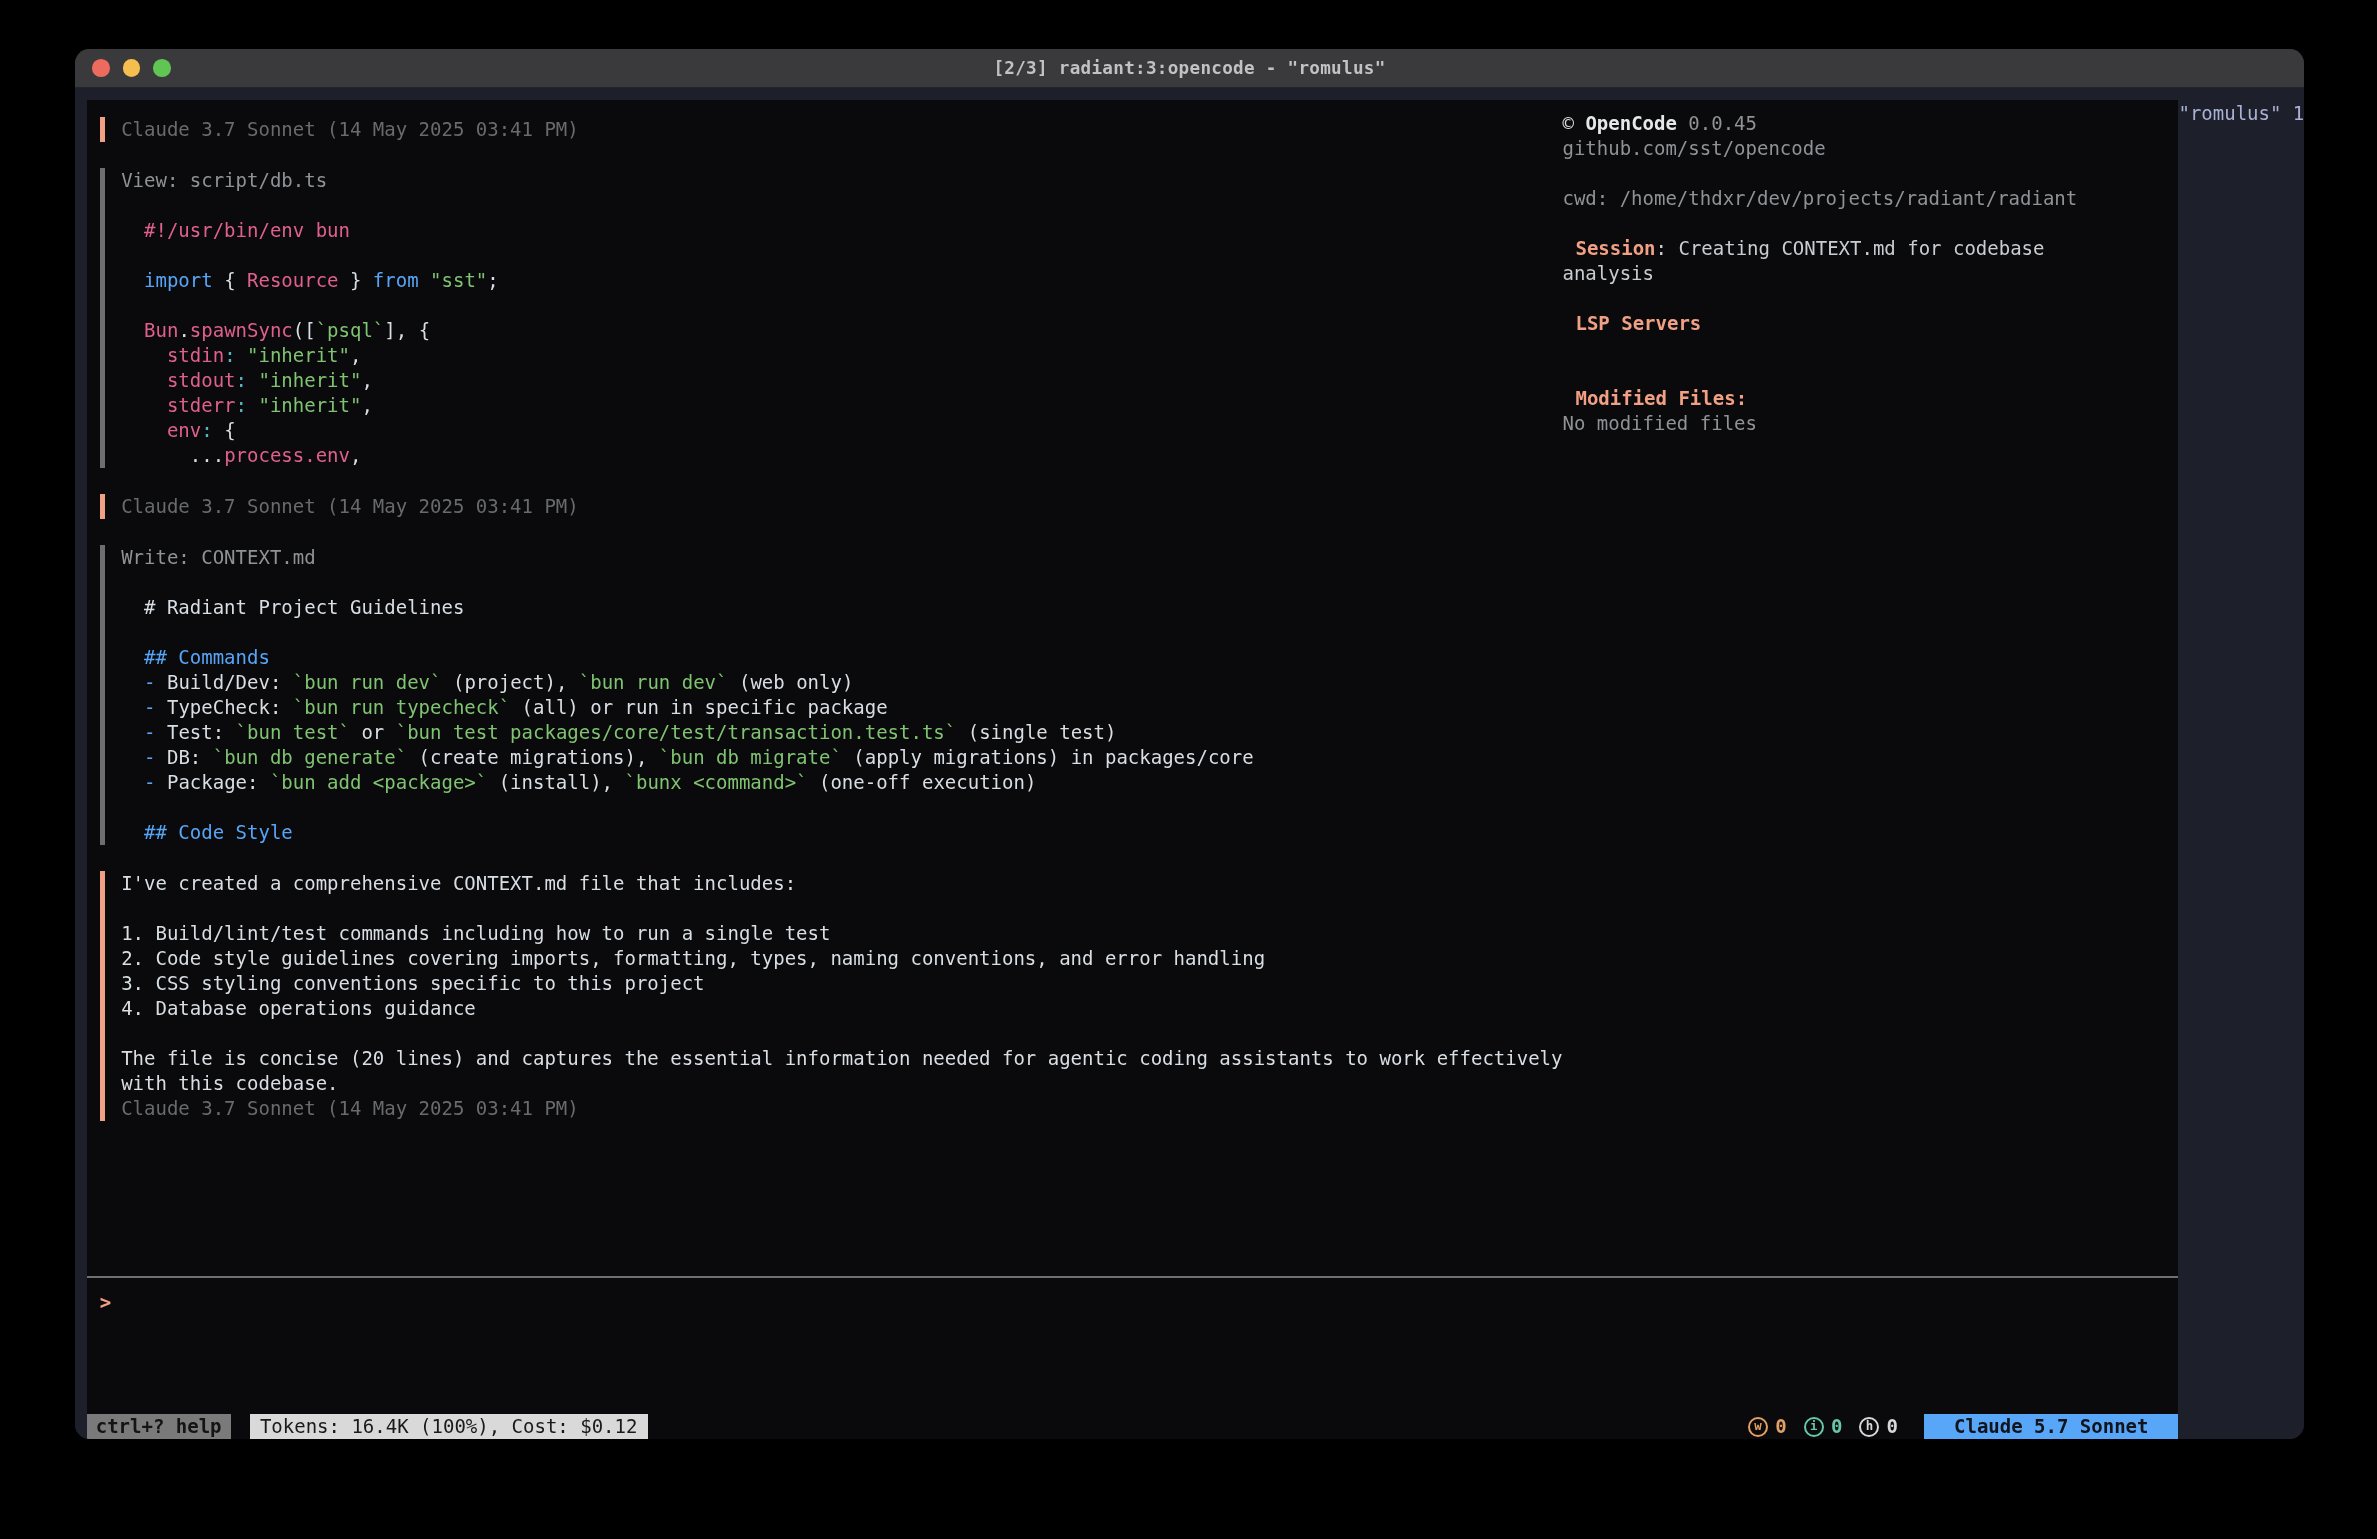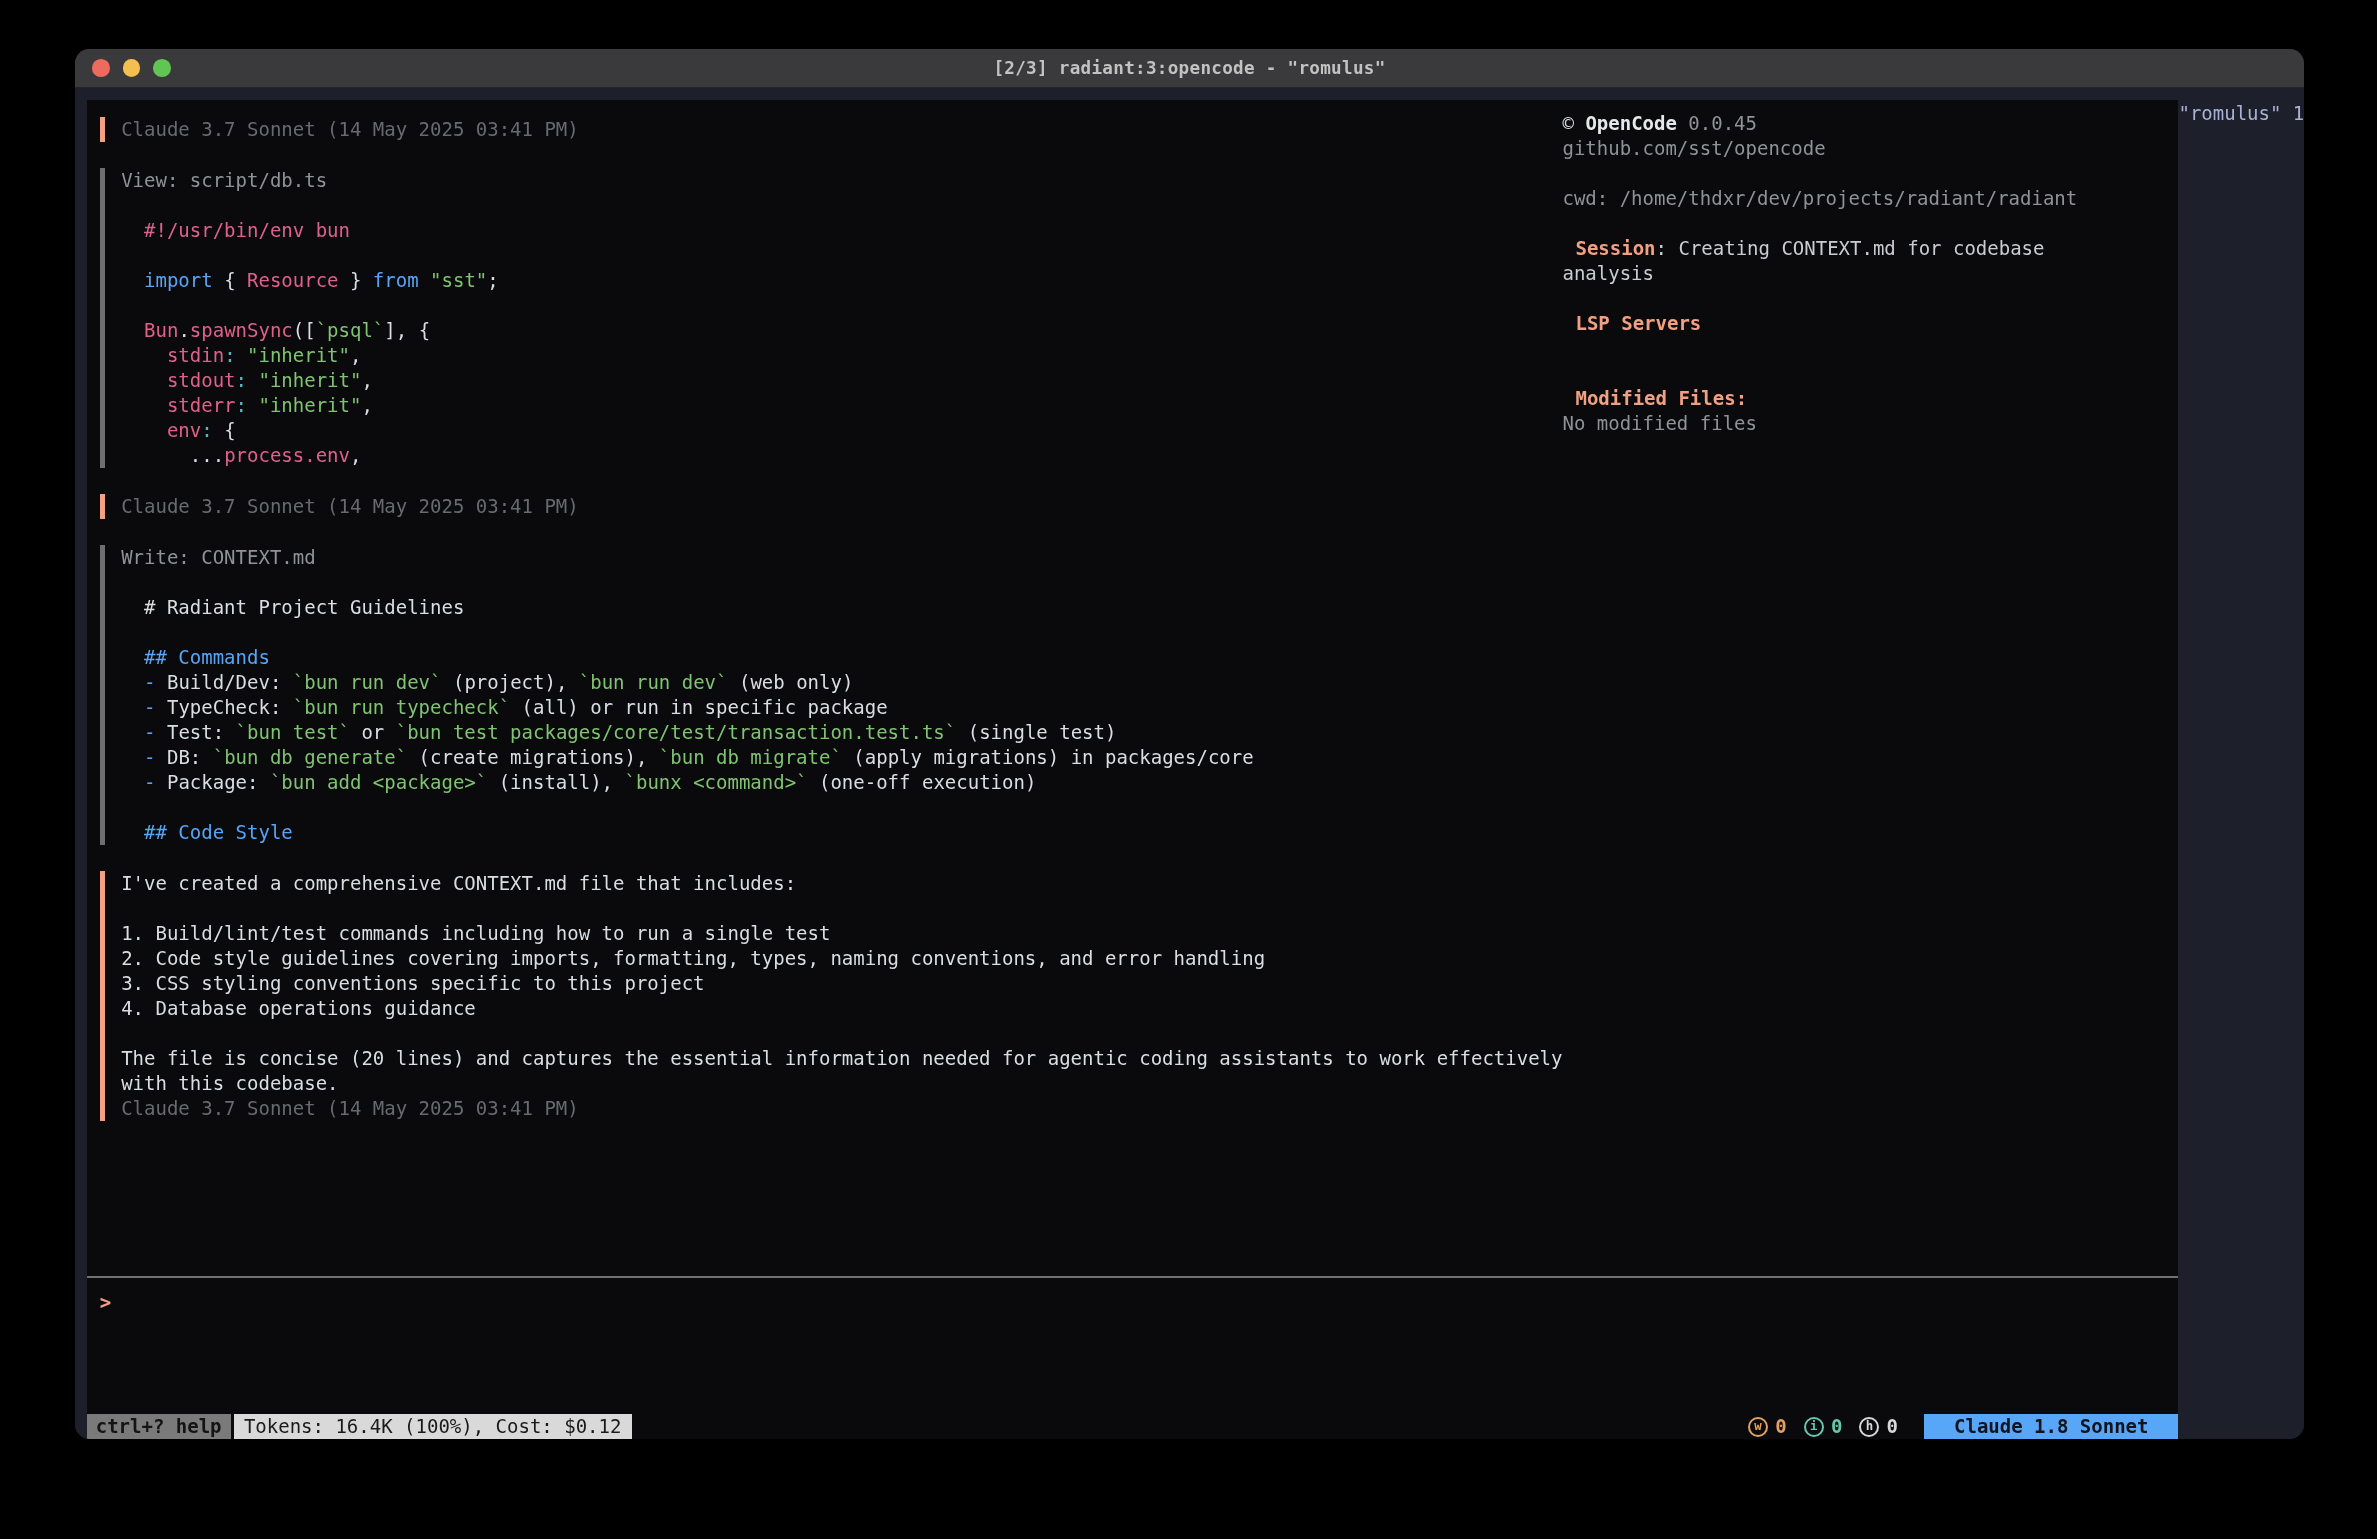--- a/index.html
+++ b/index.html
@@ -49,21 +49,21 @@
   .sidebar { flex:none; width:616px; padding-top:11px; white-space:pre; overflow:hidden; }
 
   .help-line { flex:none; height:25px; padding-left:13px; white-space:pre; }
   .divider { flex:none; height:2px; margin-top:9px; background:#6f7072; }
   .input-area { flex:none; height:136px; padding:11.7px 0 0 13px; }
   .prompt-symbol { color:#f2a083; font-weight:bold; }
 
   
   .status-row { flex:none; height:25px; display:flex; align-items:stretch; }
   .badge { display:flex; align-items:center; white-space:pre; }
-  .badge-help   { background:#7a7a7a; color:#141414; font-weight:bold; padding:0 9px; margin-right:3px; }
+  .badge-help   { background:#7a7a7a; color:#141414; font-weight:bold; padding:0 9px; margin-right:19px; }
   .badge-tokens { background:#d9d9d9; color:#1a1a1a; padding:0 10.4px; }
   .status-spacer { flex:1; }
   .counters { display:flex; align-items:center; gap:17px; margin-right:26px; }
   .counter { display:flex; align-items:center; gap:7.2px; font-weight:bold; }
   .circ { width:20px; height:20px; border:2px solid currentColor; border-radius:50%;
           display:flex; align-items:center; justify-content:center;
           font-size:12.4px; font-weight:bold; line-height:1; }
   .badge-model { background:#58a6f8; color:#12141c; font-weight:bold; padding:0 30px; }
 
   
@@ -130,21 +130,21 @@
             </span>
             <span class="counter" style="color: rgb(102, 199, 171);">
               <span class="circ">i</span>
               <span>0</span>
             </span>
             <span class="counter" style="color: rgb(216, 216, 216);">
               <span class="circ">h</span>
               <span>0</span>
             </span>
           </div>
-        <div class="badge badge-model">Claude 1.8 Sonnet</div>
+        <div class="badge badge-model">Claude 5.7 Sonnet</div>
       </div>
     </div>
 
     <div class="tmux-bar">
       <span>"romulus" 15:41 14-May-25</span>
     </div>
   </div>
 
 </div>
 

